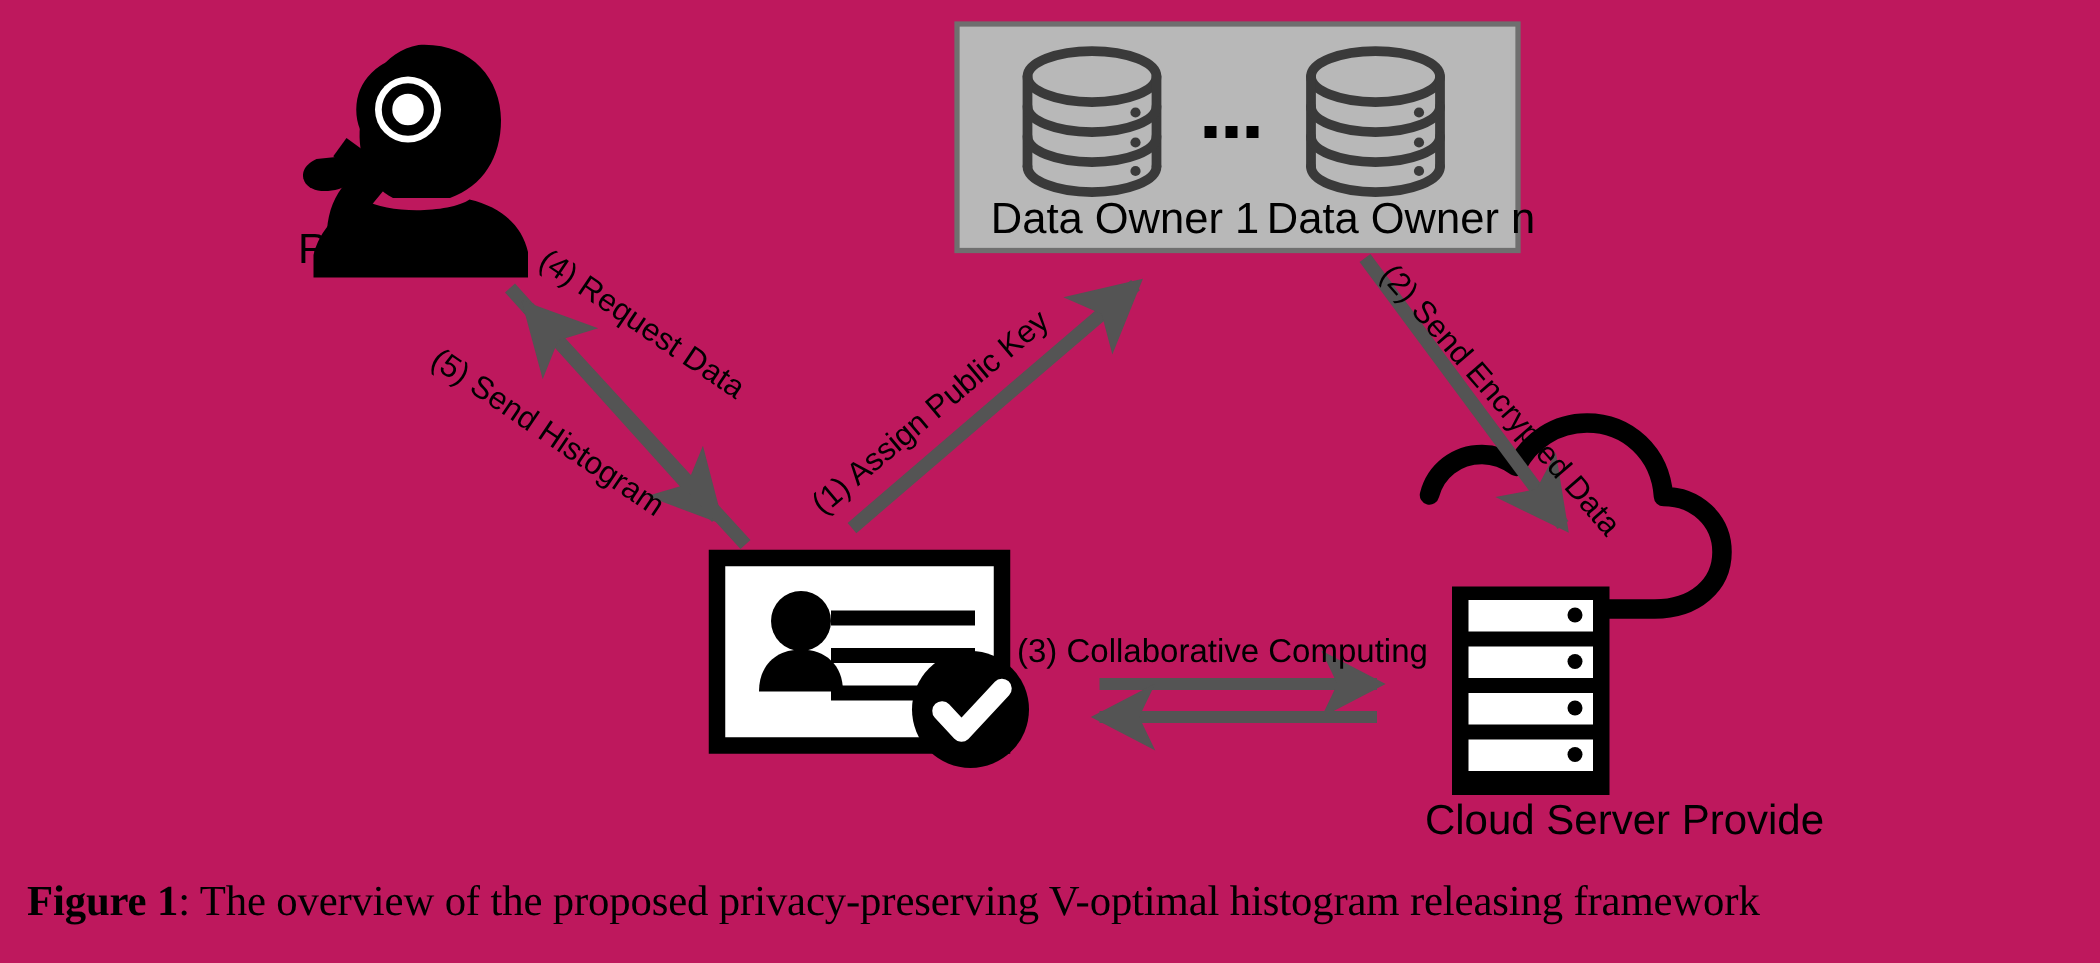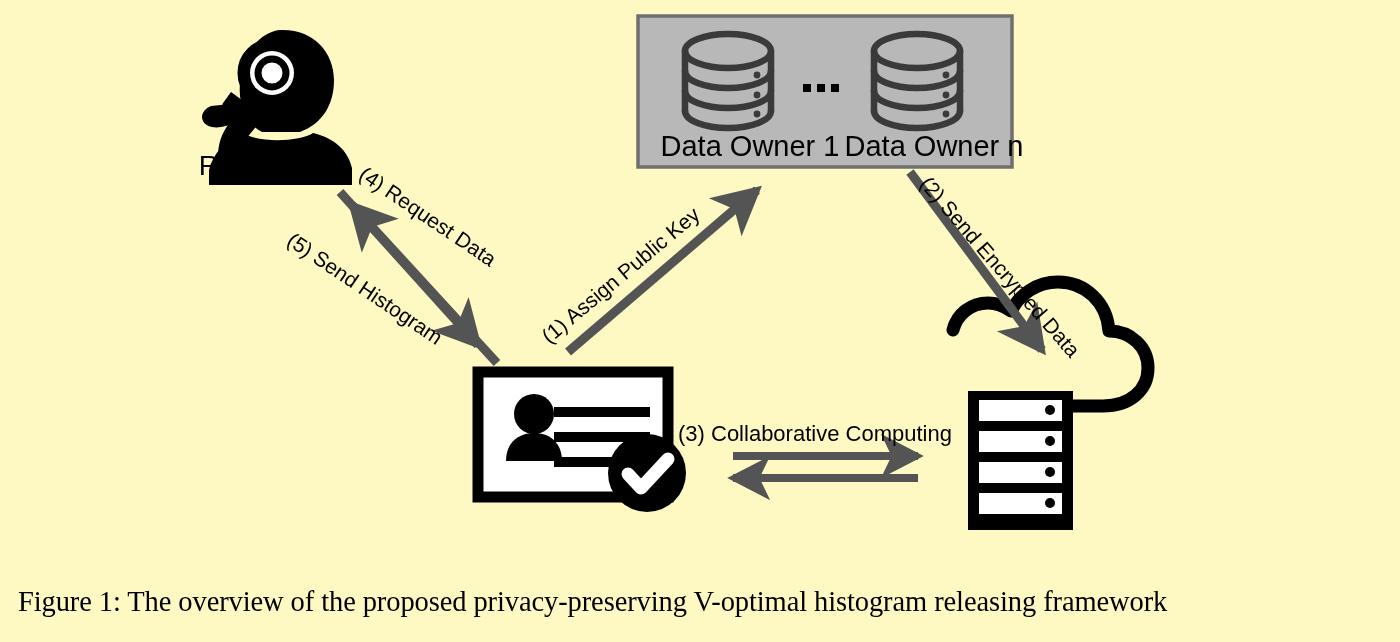--- a/index.html
+++ b/index.html
@@ -7,21 +7,21 @@
     padding: 0;
     background: #ffffff;
   }
   body {
     font-family: "Liberation Sans", sans-serif;
   }
   #figure-root {
     position: relative;
     width: 1400px;
     height: 642px;
-    background: #fef9c3;
+    background: #be185d;
     overflow: hidden;
   }
   #diagram-canvas {
     position: absolute;
     left: 0;
     top: 0;
     width: 1400px;
     height: 582px;
   }
   .node-label {
@@ -80,21 +80,21 @@
     position: absolute;
     left: 18px;
     top: 586px;
     width: 1368px;
     font-family: "Liberation Serif", serif;
     font-size: 28.5px;
     color: #000000;
     white-space: nowrap;
     letter-spacing: -0.1px;
   }
-  #caption .caption-strong { font-weight: normal; text-align: center; }
+  #caption .caption-strong { font-weight: bold; text-align: center; }
 </style>
 </head>
 <body>
 
 <div id="figure-root">
 
   <svg id="diagram-canvas" viewBox="0 0 1400 582">
     <defs>
       <marker id="arrowGray" viewBox="0 0 12 12" refX="9.6" refY="6" markerWidth="6.2" markerHeight="6.2" orient="auto-start-reverse">
         <path d="M 0.6 0.6 L 11 6 L 0.6 11.4 L 3.2 6 Z" fill="#545454"></path>
@@ -223,20 +223,21 @@
 
     <line x1="568" y1="352" x2="757" y2="190" stroke="#545454" stroke-width="9" marker-end="url(#arrowGray)"></line>
 
     <line x1="910" y1="172" x2="1042" y2="350" stroke="#545454" stroke-width="9" marker-end="url(#arrowGray)"></line>
 
     <line x1="733" y1="456" x2="918" y2="456" stroke="#545454" stroke-width="8" marker-end="url(#arrowGray)"></line>
     <line x1="918" y1="478" x2="733" y2="478" stroke="#545454" stroke-width="8" marker-end="url(#arrowGray)"></line>
   </svg>
 
   <div class="node-label" id="researcher-label">Researcher</div>
+  <div class="node-label" id="csp-label">Cloud Server Provide</div>
 
   <div class="owner-label" id="owner1-label">Data Owner 1</div>
   <div class="owner-label" id="ownern-label">Data Owner n</div>
 
   <div class="edge-label" id="label-4">(4) Request Data</div>
   <div class="edge-label" id="label-5">(5) Send Histogram</div>
   <div class="edge-label" id="label-1">(1) Assign Public Key</div>
   <div class="edge-label" id="label-2">(2) Send Encrypted Data</div>
   <div class="edge-label" id="label-3">(3) Collaborative Computing</div>
 

